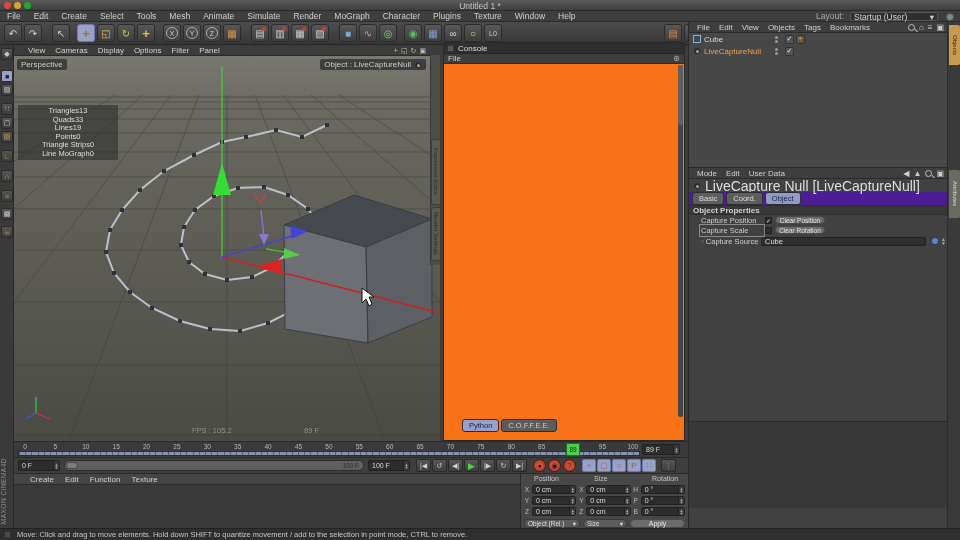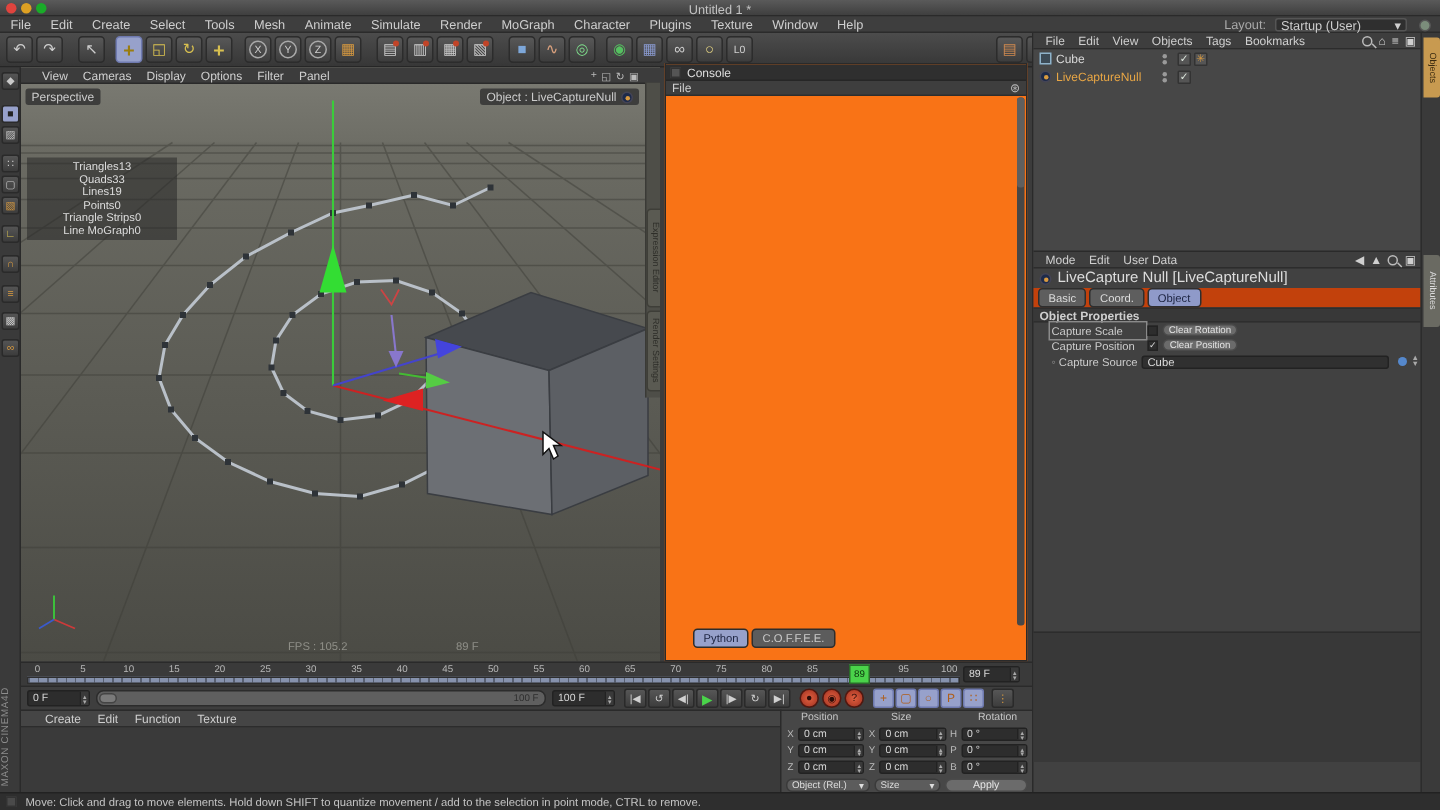--- a/index.html
+++ b/index.html
@@ -54,21 +54,21 @@
 .orow{height:12px;display:flex;align-items:center;gap:3px;padding-left:4px;position:relative}
 .orow .nm{font-size:8px;color:#d8d8d8}
 .orow .nm.hl{color:#e8a645}
 .cubeicon{width:8px;height:8px;border:1px solid #8fb2c9;background:#3c4a55}
 .nullicon{width:8px;height:8px;border-radius:50%;background:#1d2a4a;border:1px solid #445;position:relative}
 .nullicon:after{content:"";position:absolute;left:2px;top:2px;width:3px;height:3px;border-radius:50%;background:#d89a40}
 .vdots{position:absolute;left:86px;display:flex;flex-direction:column;gap:1px}
 .vdots i{width:3px;height:3px;border-radius:50%;background:#9a9a9a}
 .tagtile{width:9px;height:9px;background:#555;border:1px solid #333;border-radius:1px;font-size:7px;color:#dfe8df;display:flex;align-items:center;justify-content:center}
 .amtitle{height:13px;display:flex;align-items:center;gap:4px;padding-left:4px;background:#414141}
-.amtabs{height:13px;display:flex;gap:2px;padding-left:3px;align-items:center;background:#c2410c}
+.amtabs{height:13px;display:flex;gap:2px;padding-left:3px;align-items:center;background:#4c1d95}
 .atab{padding:1px 6px;border-radius:3px;font-size:7.5px;background:#5e5e5e;color:#ddd;border:1px solid #2e2e2e}
 .atab.sel{background:#8f9ac9;color:#1c2340}
 .asect{height:10px;background:#383838;border-top:1px solid #2e2e2e;border-bottom:1px solid #2e2e2e;display:flex;align-items:center;padding-left:4px;font-weight:bold;color:#cfcfcf}
 .arow{height:10px;display:flex;align-items:center;padding-left:12px;position:relative}
 .arow .lbl{width:62px;font-size:7.5px;color:#ccc}
 .arow .lbl.boxed{outline:1px solid #8a8a8a;outline-offset:1px}
 .chk{width:7px;height:7px;background:#2d2d2d;border:1px solid #222;font-size:6px;color:#ddd;display:flex;align-items:center;justify-content:center;margin-left:2px}
 .pillbtn{position:absolute;left:74px;width:50px;height:8px;background:#6b6b6b;border-radius:5px;border:1px solid #4a4a4a;font-size:6.5px;color:#e2e2e2;display:flex;align-items:center;justify-content:center}
 .srcfield{position:absolute;left:72px;right:34px;height:9px;background:#303030;border:1px solid #222;border-radius:2px;color:#ddd;font-size:7.5px;display:flex;align-items:center;padding-left:3px}
 
@@ -506,37 +506,37 @@
       <span>User Data</span>
       <span class="ric">
         <span>◀</span>
         <span>▲</span>
         <span class="mag"></span>
         <span>▣</span>
       </span>
     </div>
     <div class="amtitle">
       <span class="nullicon"></span>
-      <span style="font-size:10px;color:#ddd">LiveCapture Null [LiveCaptureNull]</span>
+      <span style="font-size:14px;color:#ddd">LiveCapture Null [LiveCaptureNull]</span>
     </div>
     <div class="amtabs">
       <span class="atab">Basic</span>
       <span class="atab">Coord.</span>
       <span class="atab sel">Object</span>
     </div>
     <div class="asect">Object Properties</div>
     <div class="arow">
+      <span class="lbl">Capture Position</span>
+      <span class="chk">✓</span>
+      <span class="pillbtn" style="left:86px">Clear Position</span>
+    </div>
+    <div class="arow">
       <span class="lbl boxed">Capture Scale</span>
       <span class="chk"></span>
       <span class="pillbtn" style="left:86px">Clear Rotation</span>
-    </div>
-    <div class="arow">
-      <span class="lbl">Capture Position</span>
-      <span class="chk">✓</span>
-      <span class="pillbtn" style="left:86px">Clear Position</span>
     </div>
     <div class="arow" style="height:12px">
       <span style="color:#999;margin-right:2px">◦</span>
       <span class="lbl" style="width:58px">Capture Source</span>
       <span class="srcfield">
           <span>Cube</span>
         </span>
       <span style="position:absolute;right:22px;width:6px;height:6px;border-radius:50%;background:#5588cc"></span>
       <span style="position:absolute;right:14px;font-size:5px;color:#aaa;line-height:4px">▲<br>▼</span>
       <span style="position:absolute;right:2px;width:9px;height:9px;border-radius:50%;background:#1a1a1a;border:1px solid #555"></span>

